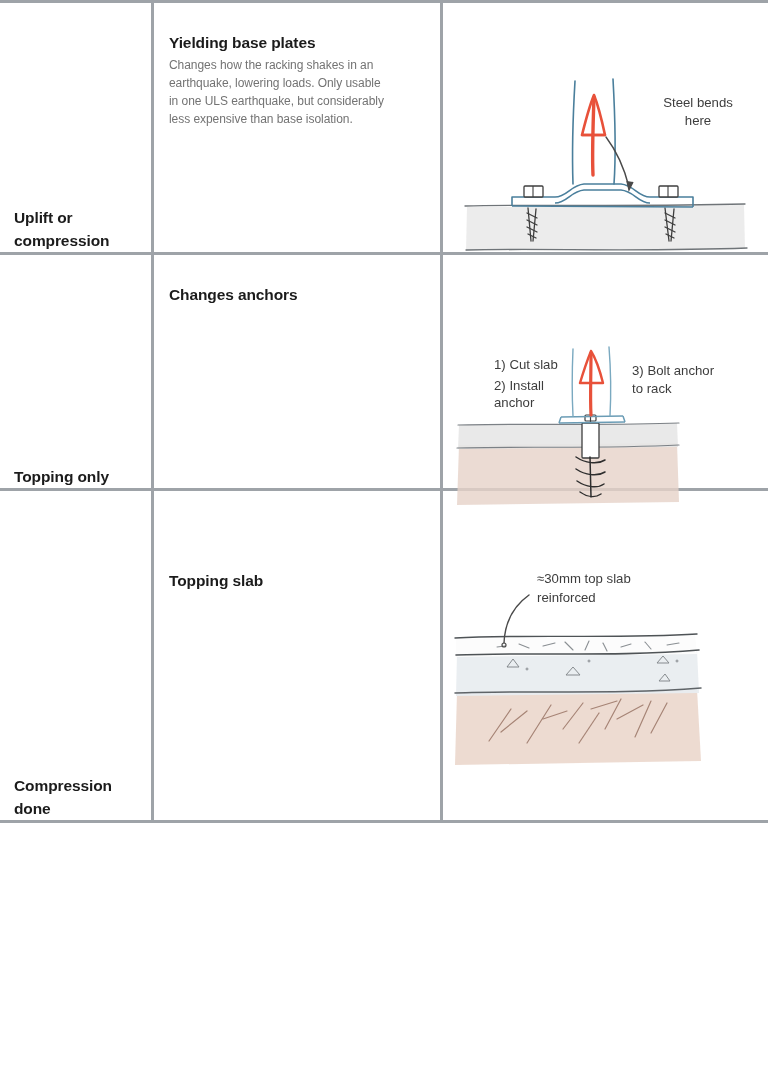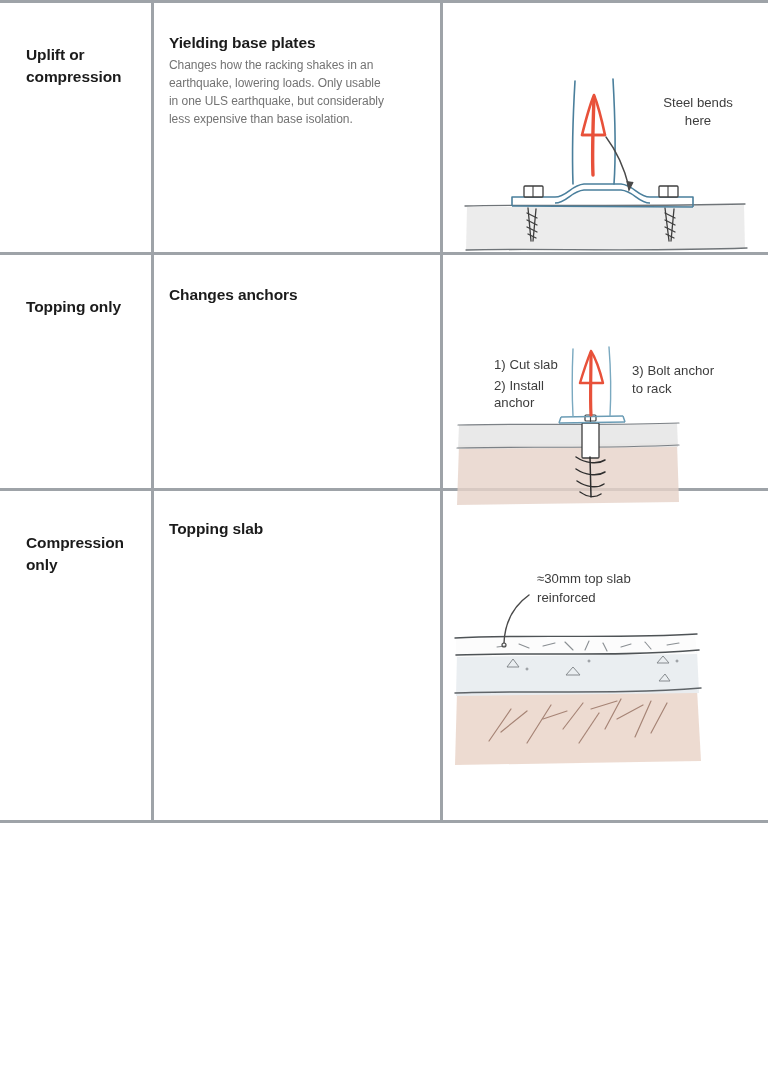--- a/index.html
+++ b/index.html
@@ -13,34 +13,33 @@
 
   .table { position:absolute; left:0; top:0; width:768px; }
 
   .hline { position:absolute; left:0; width:768px; height:3px; background:#9ea3a8; }
   .vline { position:absolute; width:3px; background:#9ea3a8; }
 
   .row { position:absolute; left:0; width:768px; }
 
   .cell-cat {
     position:absolute; left:0; width:152px; height:100%;
-    display:flex; align-items:flex-start;
-    padding: 0 26px;
-    margin-top: 41px;
+    display:flex; align-items:flex-end;
+    padding: 0 14px;
   }
   .cat-label {
     font-size:15.5px; font-weight:bold; color:#1b1b1b;
     line-height:1.45; letter-spacing:-0.1px;
   }
 
   .cell-desc {
     position:absolute; left:155px; width:250px; height:100%;
     padding: 30px 14px 0 14px;
   }
-  .cell-desc.lower { padding-top: 28px; }
+  .cell-desc.lower { padding-top: 52px; margin-top: 28px; }
   .desc-title {
     font-size:15.5px; font-weight:bold; color:#1b1b1b;
     line-height:1.35; margin-bottom:2px; letter-spacing:-0.1px;
   }
   .desc-body {
     font-size:12px; color:#737373; line-height:1.5; letter-spacing:-0.05px;
   }
 
   .cell-fig {
     position:absolute; left:439px; width:323px; height:100%;
@@ -193,21 +192,21 @@
           <text class="sk-label" x="55" y="110">anchor</text>
           <text class="sk-label" x="193" y="78">3) Bolt anchor</text>
           <text class="sk-label" x="193" y="96">to rack</text>
         </svg>
       </div>
     </div>
 
     <div class="row" style="top:491px; height:329px;">
 
       <div class="cell-cat">
-        <div class="cat-label">Compression only</div>
+        <div class="cat-label">Compression done</div>
       </div>
 
       <div class="cell-desc lower">
         <div class="desc-title">Topping slab</div>
       </div>
 
       <div class="cell-fig">
         <svg width="323" height="329" viewBox="0 0 323 329">
 
           <g>

